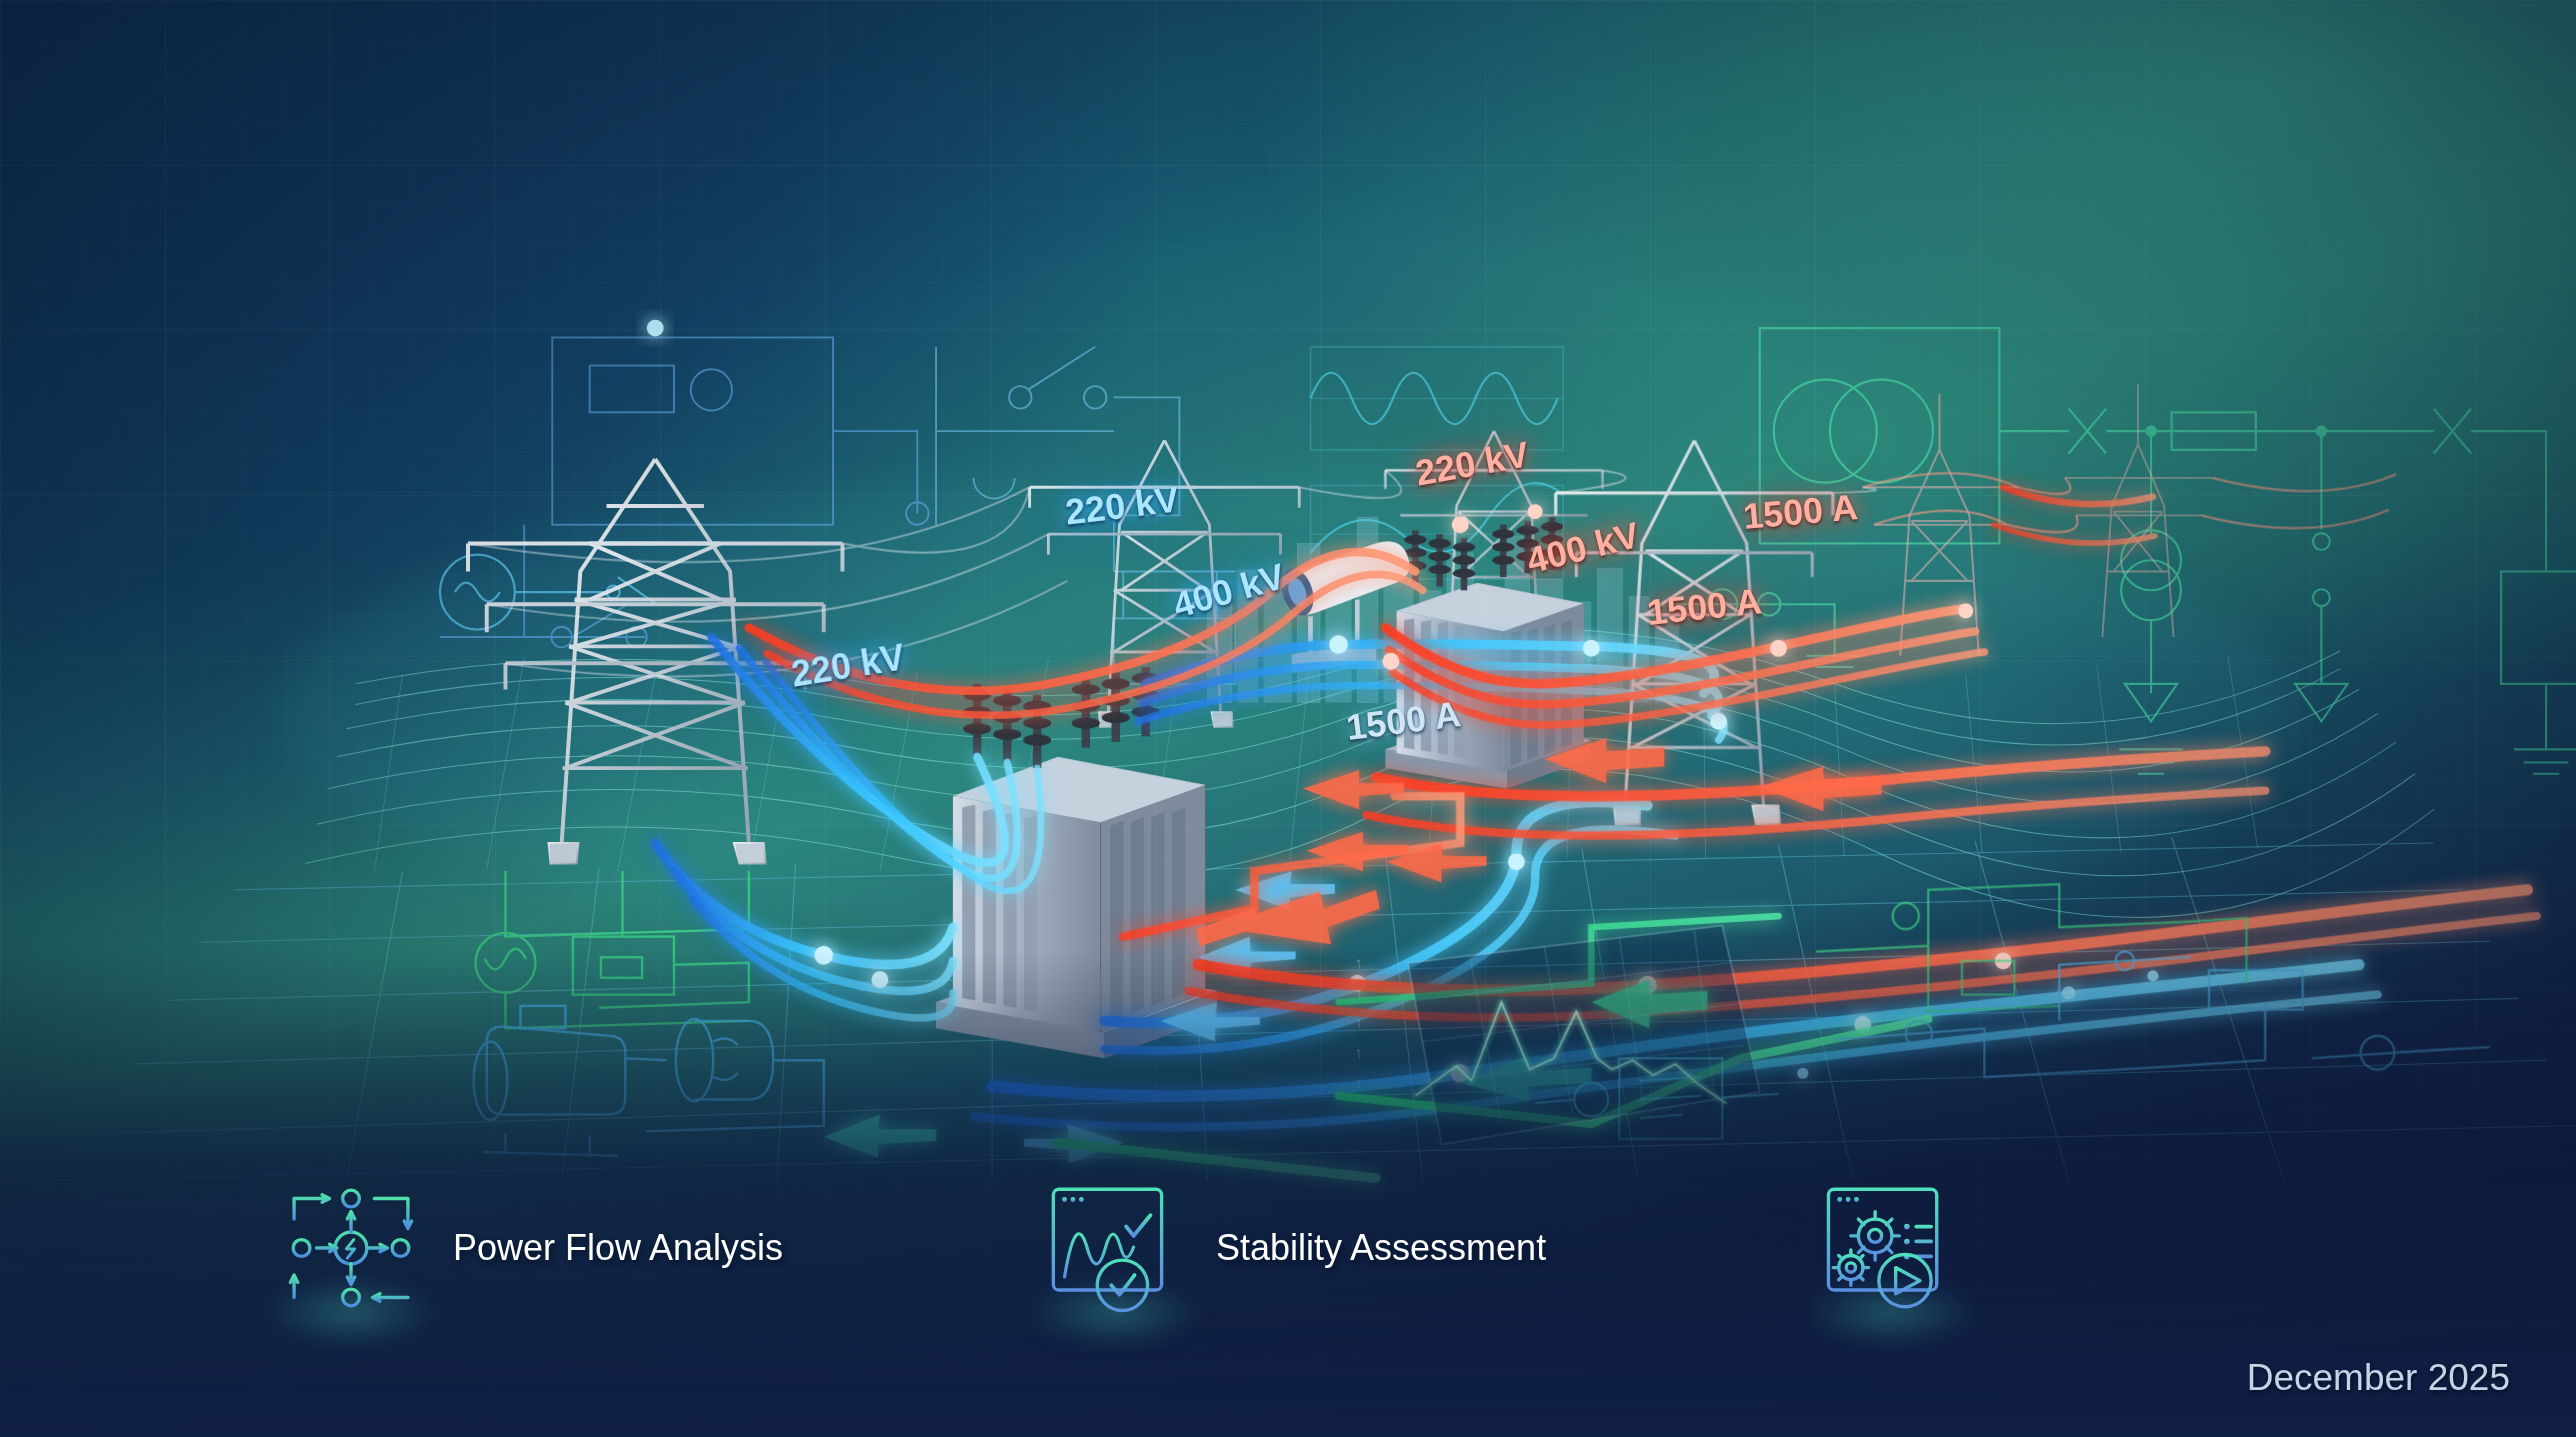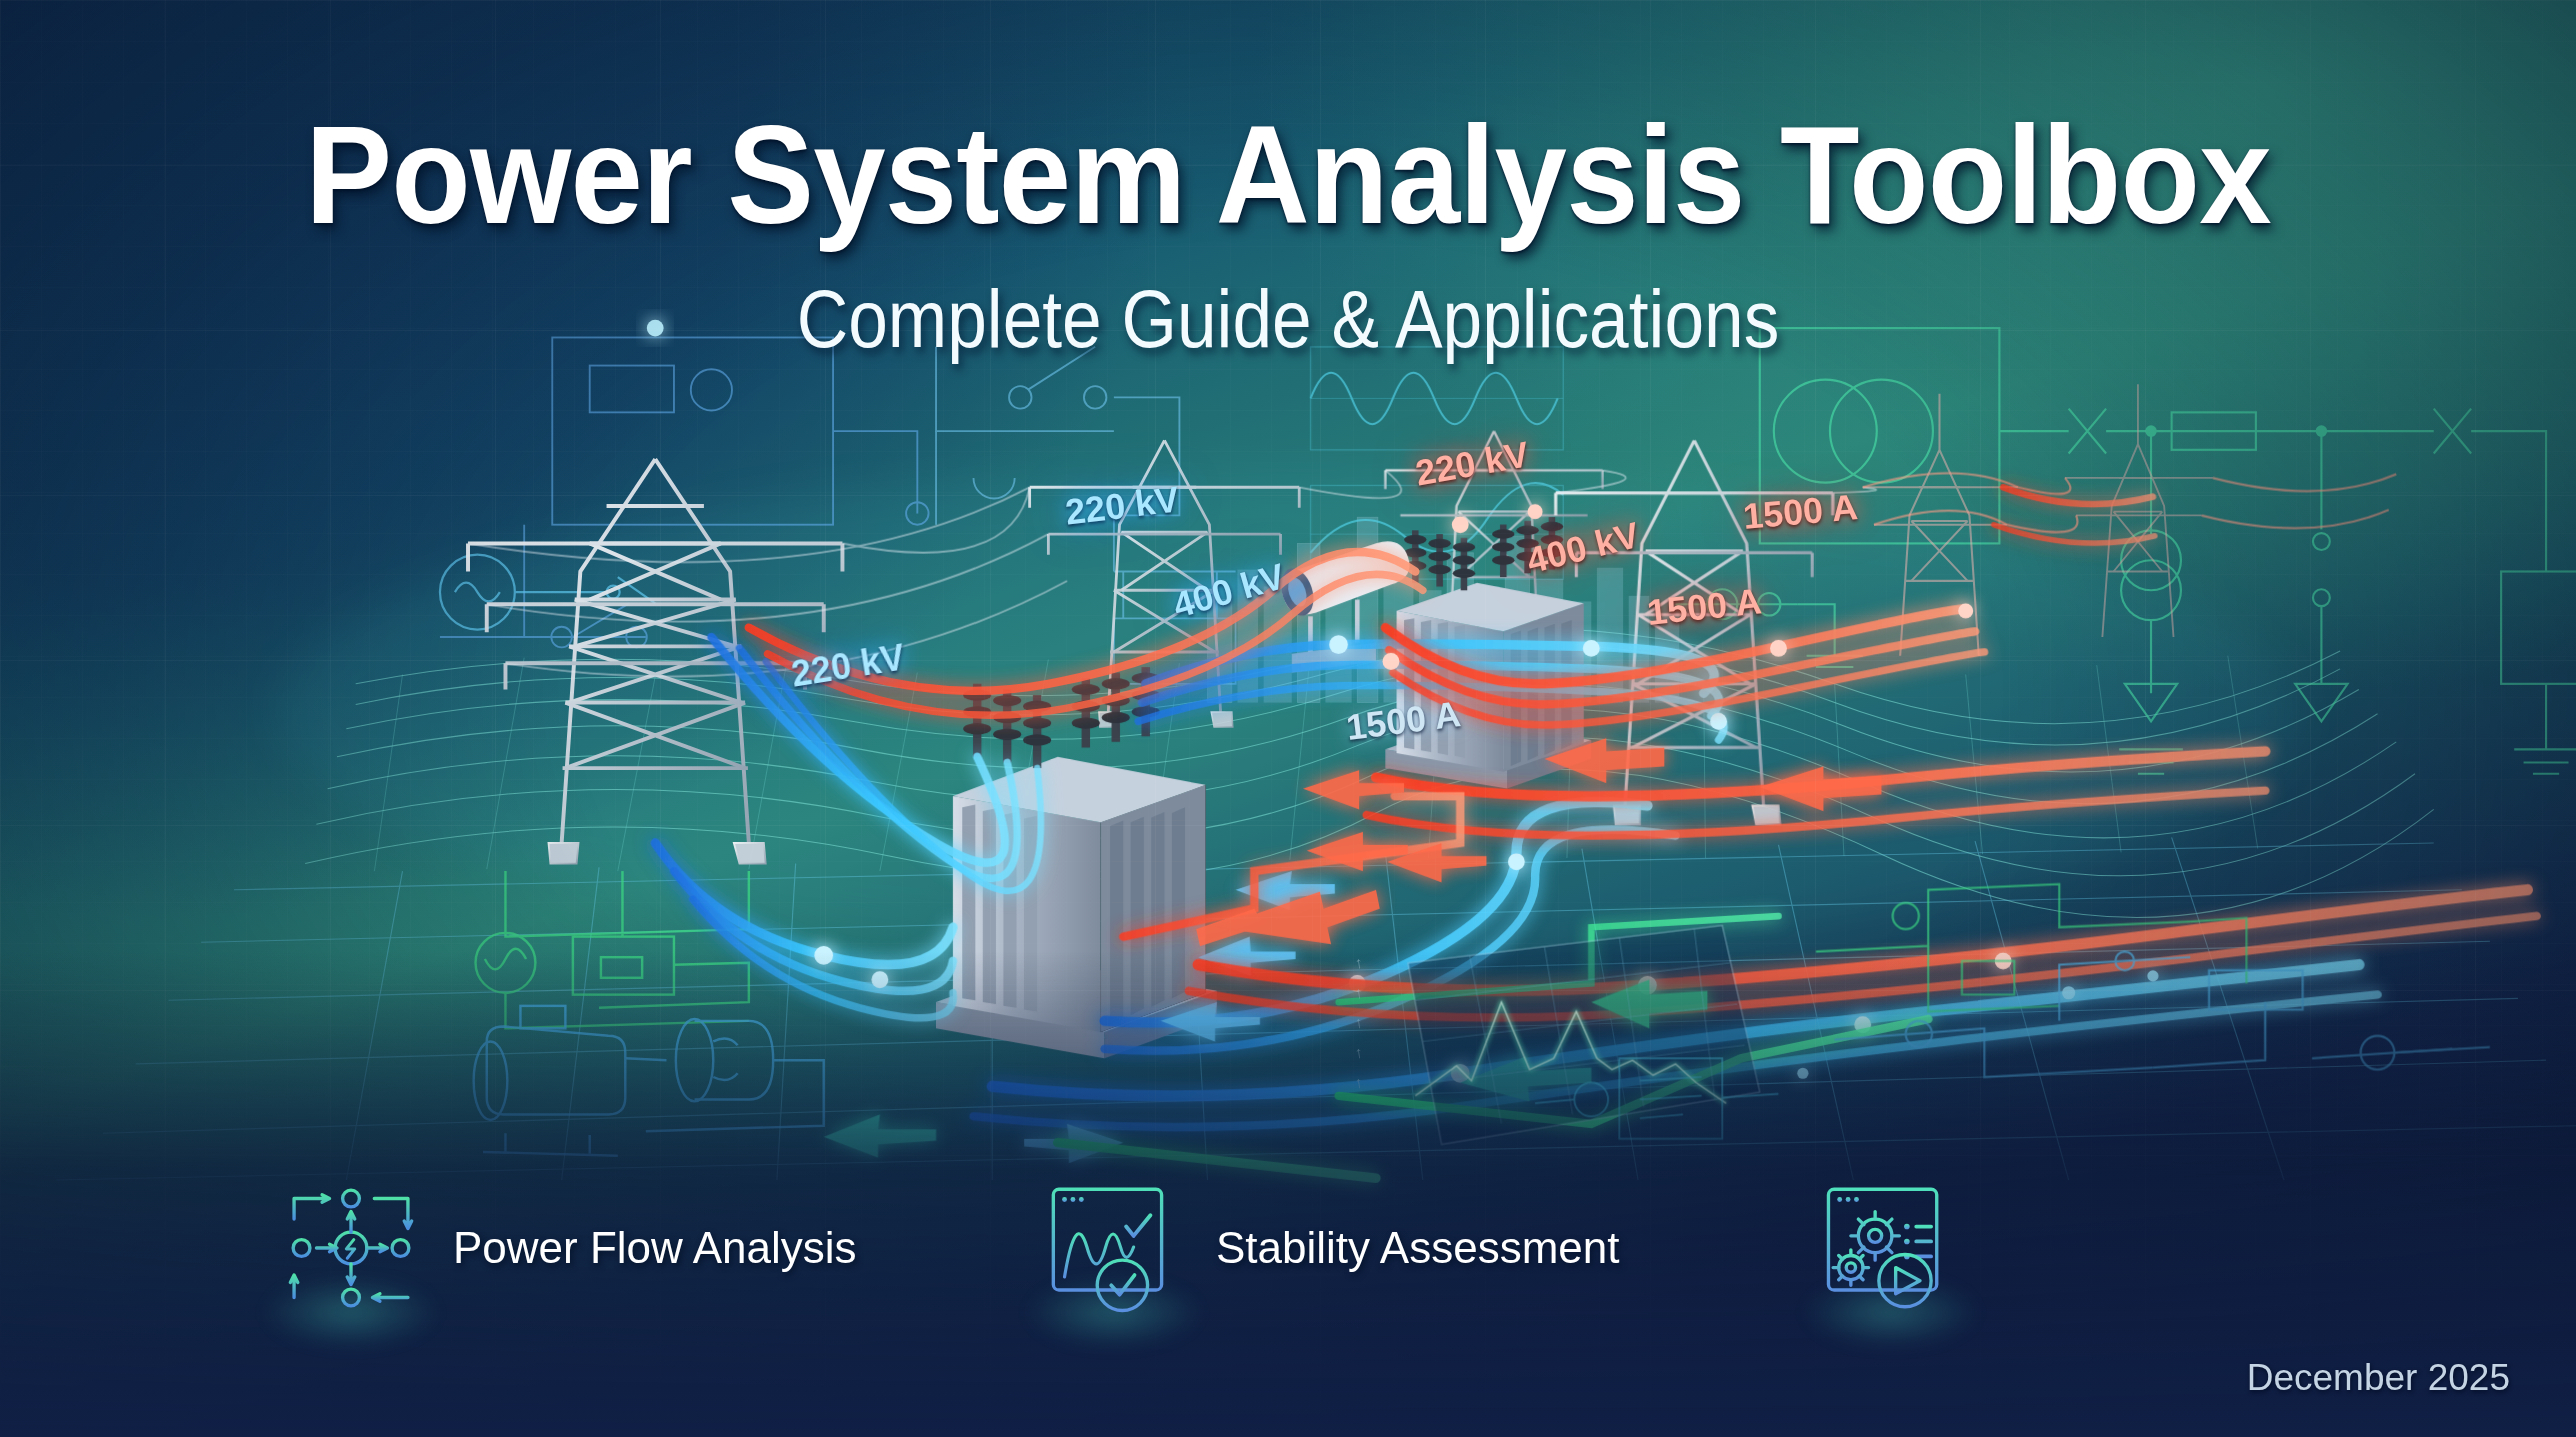--- a/index.html
+++ b/index.html
@@ -89,21 +89,21 @@
   .feature { position:absolute; display:flex; align-items:center; gap:32px; }
   .feature .ico { position:relative; width:140px; height:140px; flex:0 0 140px; }
   .feature .ico svg { position:absolute; left:0; top:0; width:140px; height:140px; }
   .feature .glow {
     position:absolute; left:50%; bottom:-28px; transform:translateX(-50%);
     width:168px; height:67px; border-radius:50%;
     background:radial-gradient(ellipse at center, rgba(70,200,180,0.33) 0%, rgba(60,180,170,0.11) 50%, rgba(0,0,0,0) 78%);
     filter:blur(8.4px);
   }
   .feature .flabel {
-    font-size:44px; color:#ffffff; white-space:nowrap;
+    font-size:36px; color:#ffffff; white-space:nowrap;
     text-shadow:1.9px 2.8px 6.6px rgba(0,15,35,0.82);
   }
   .f1 { left:281px; top:7.5px; }
   .f2 { left:1044px; top:7.5px;align-items:center; }
   .f3 { left:1821px; top:7.5px; }
 
   .datestamp {
     position:absolute; right:66px; bottom:39px;
     font-size:37px; color:#c5d4e4;
     text-shadow:0.9px 1.9px 4.7px rgba(0,10,30,0.8);
@@ -678,24 +678,20 @@
     <div class="flow-label lbl-red" style="left:1743px; top:88px; transform:rotate(-5deg);">1500 A</div>
     <div class="flow-label lbl-red" style="left:1647px; top:183px; transform:rotate(-6deg);">1500 A</div>
     <div class="flow-label lbl-blue" style="left:1346px; top:297px; transform:rotate(-7deg); color:#cfe6f5; text-shadow:0 0 19px rgba(140,210,255,0.8), 0 1.9px 3.7px rgba(0,10,30,0.9);">1500 A</div>
   </div>
 
   <div class="grid-fine"></div>
   <div class="grid-overlay"></div>
   <div class="vignette"></div>
   <div class="bottom-fade"></div>
 
-  <div class="header">
-    <div class="title">Power System Analysis Toolbox</div>
-    <div class="subtitle">Complete Guide &amp; Applications</div>
-  </div>
 
   <div class="features">
 
     <div class="feature f1">
       <div class="ico">
         <div class="glow"></div>
         <svg viewBox="0 0 150 150">
           <defs>
             <linearGradient id="fg1" x1="0" y1="0" x2="0" y2="1">
               <stop offset="0%" stop-color="#4fe0a8"></stop>

